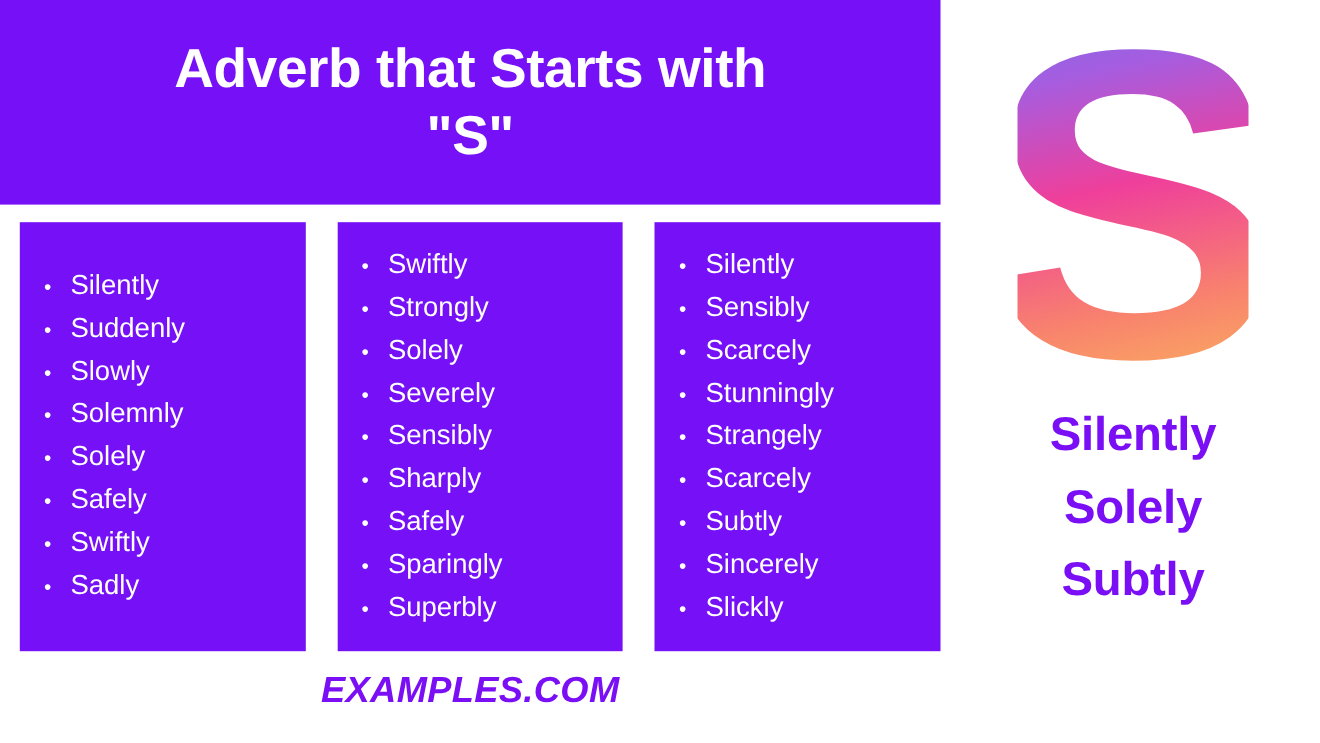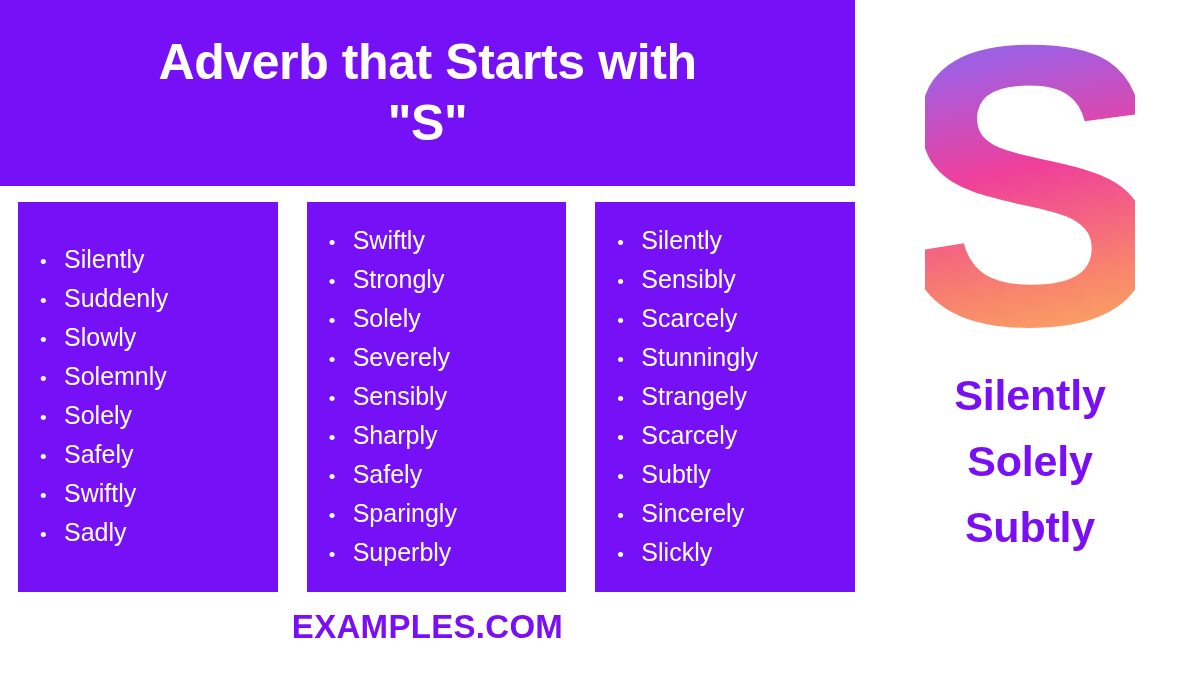--- a/index.html
+++ b/index.html
@@ -97,20 +97,21 @@
     top: 604px;
     width: 855px;
     height: 46px;
     display: flex;
     align-items: center;
     justify-content: center;
     color: #7a0ff5;
     font-size: 33px;
     font-weight: bold;
     letter-spacing: 0.3px;
+    font-style: italic;
   }
 
   
   .right-rail {
     position: absolute;
     left: 860px;
     top: 0;
     width: 340px;
     height: 675px;
     display: flex;

